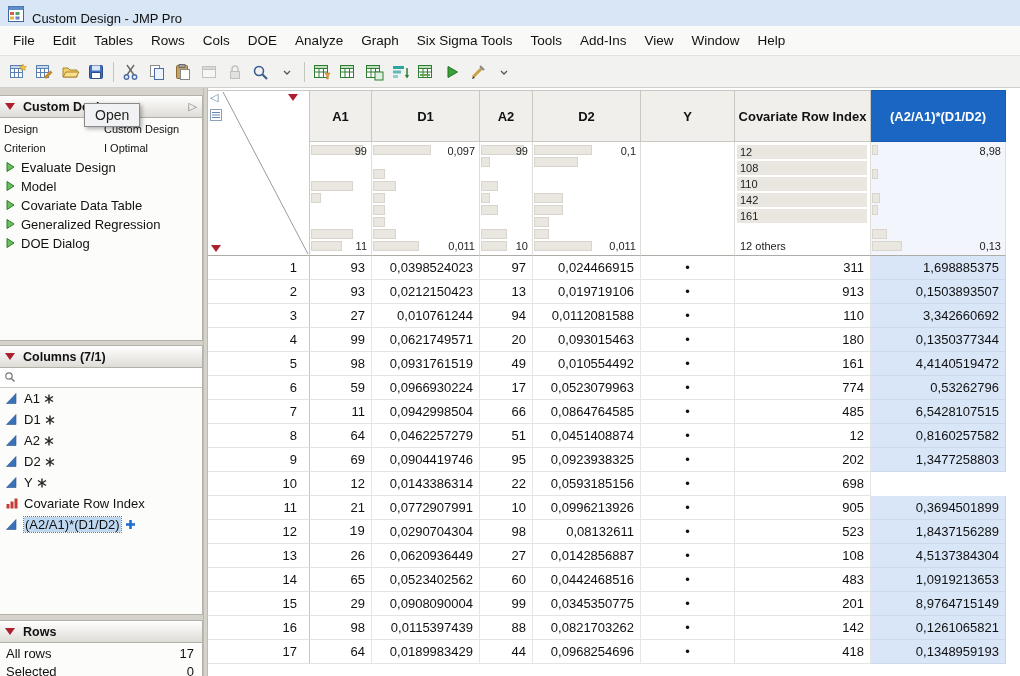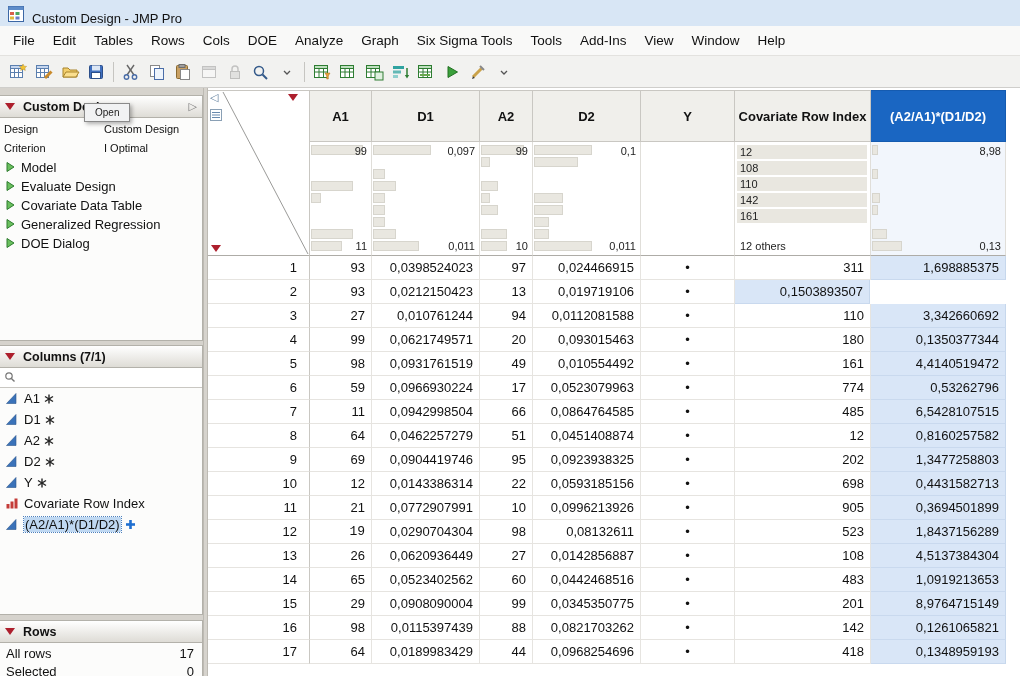--- a/index.html
+++ b/index.html
@@ -85,21 +85,21 @@
 
   
   .selector{position:absolute;left:0;top:2px;width:102px;height:166px;pointer-events:none;}
   .selector .glyph{position:absolute;font-size:11px;color:#5a7a9a;}
   .sel-red-tri{position:absolute;width:0;height:0;border-left:5px solid transparent;
     border-right:5px solid transparent;border-top:7px solid #ad1f2d;}
 
   
   .tooltip{position:absolute;left:84px;top:103px;z-index:60;background:#f1f2f3;
     border:1px solid #8a8a8a;box-shadow:2px 2px 4px rgba(0,0,0,.3);
-    font-size:10px;color:#222;padding:3px 10px;white-space:nowrap;}
+    font-size:14px;color:#222;padding:3px 10px;white-space:nowrap;}
 </style>
 </head>
 <body>
 
 <div class="window">
 
   <div class="titlebar">
     <span><svg width="16" height="16">
           <rect x="0.5" y="0.5" width="15" height="15" fill="#fff" stroke="#3c67a5"></rect>
           <rect x="0.5" y="0.5" width="15" height="3.5" fill="#5d8cc9"></rect>
@@ -290,27 +290,27 @@
               <span class="prop-value">Custom Design</span>
             </div>
             <div class="prop-row">
               <span class="prop-label">Criterion</span>
               <span class="prop-value">I Optimal</span>
             </div>
             <div class="design-item">
               <span><svg width="9" height="10">
                   <polygon points="1,0.5 8,5 1,9.5" fill="#6abf5e" stroke="#2f7d2f"></polygon>
                 </svg></span>
-              <span>Model</span>
+              <span>Evaluate Design</span>
             </div>
             <div class="design-item">
               <span><svg width="9" height="10">
                   <polygon points="1,0.5 8,5 1,9.5" fill="#6abf5e" stroke="#2f7d2f"></polygon>
                 </svg></span>
-              <span>Evaluate Design</span>
+              <span>Model</span>
             </div>
             <div class="design-item">
               <span><svg width="9" height="10">
                   <polygon points="1,0.5 8,5 1,9.5" fill="#6abf5e" stroke="#2f7d2f"></polygon>
                 </svg></span>
               <span>Covariate Data Table</span>
             </div>
             <div class="design-item">
               <span><svg width="9" height="10">
                   <polygon points="1,0.5 8,5 1,9.5" fill="#6abf5e" stroke="#2f7d2f"></polygon>
@@ -638,20 +638,21 @@
             <div class="dcell" style="width: 136px;">311</div>
             <div class="dcell sel" style="width: 135px;">1,698885375</div>
           </div>
           <div class="drow">
             <div class="rownum">2</div>
             <div class="dcell" style="width: 62px;">93</div>
             <div class="dcell" style="width: 108px;">0,0212150423</div>
             <div class="dcell" style="width: 53px;">13</div>
             <div class="dcell" style="width: 108px;">0,019719106</div>
             <div class="dcell center" style="width: 94px;">•</div>
+            <div class="dcell" style="width: 136px;">913</div>
             <div class="dcell sel" style="width: 135px;">0,1503893507</div>
           </div>
           <div class="drow">
             <div class="rownum">3</div>
             <div class="dcell" style="width: 62px;">27</div>
             <div class="dcell" style="width: 108px;">0,010761244</div>
             <div class="dcell" style="width: 53px;">94</div>
             <div class="dcell" style="width: 108px;">0,0112081588</div>
             <div class="dcell center" style="width: 94px;">•</div>
             <div class="dcell" style="width: 136px;">110</div>
@@ -718,21 +719,20 @@
             <div class="dcell sel" style="width: 135px;">1,3477258803</div>
           </div>
           <div class="drow">
             <div class="rownum">10</div>
             <div class="dcell" style="width: 62px;">12</div>
             <div class="dcell" style="width: 108px;">0,0143386314</div>
             <div class="dcell" style="width: 53px;">22</div>
             <div class="dcell" style="width: 108px;">0,0593185156</div>
             <div class="dcell center" style="width: 94px;">•</div>
             <div class="dcell" style="width: 136px;">698</div>
-            <div class="dcell sel" style="width: 135px;">0,4431582713</div>
           </div>
           <div class="drow">
             <div class="rownum">11</div>
             <div class="dcell" style="width: 62px;">21</div>
             <div class="dcell" style="width: 108px;">0,0772907991</div>
             <div class="dcell" style="width: 53px;">10</div>
             <div class="dcell" style="width: 108px;">0,0996213926</div>
             <div class="dcell center" style="width: 94px;">•</div>
             <div class="dcell" style="width: 136px;">905</div>
             <div class="dcell sel" style="width: 135px;">0,3694501899</div>

